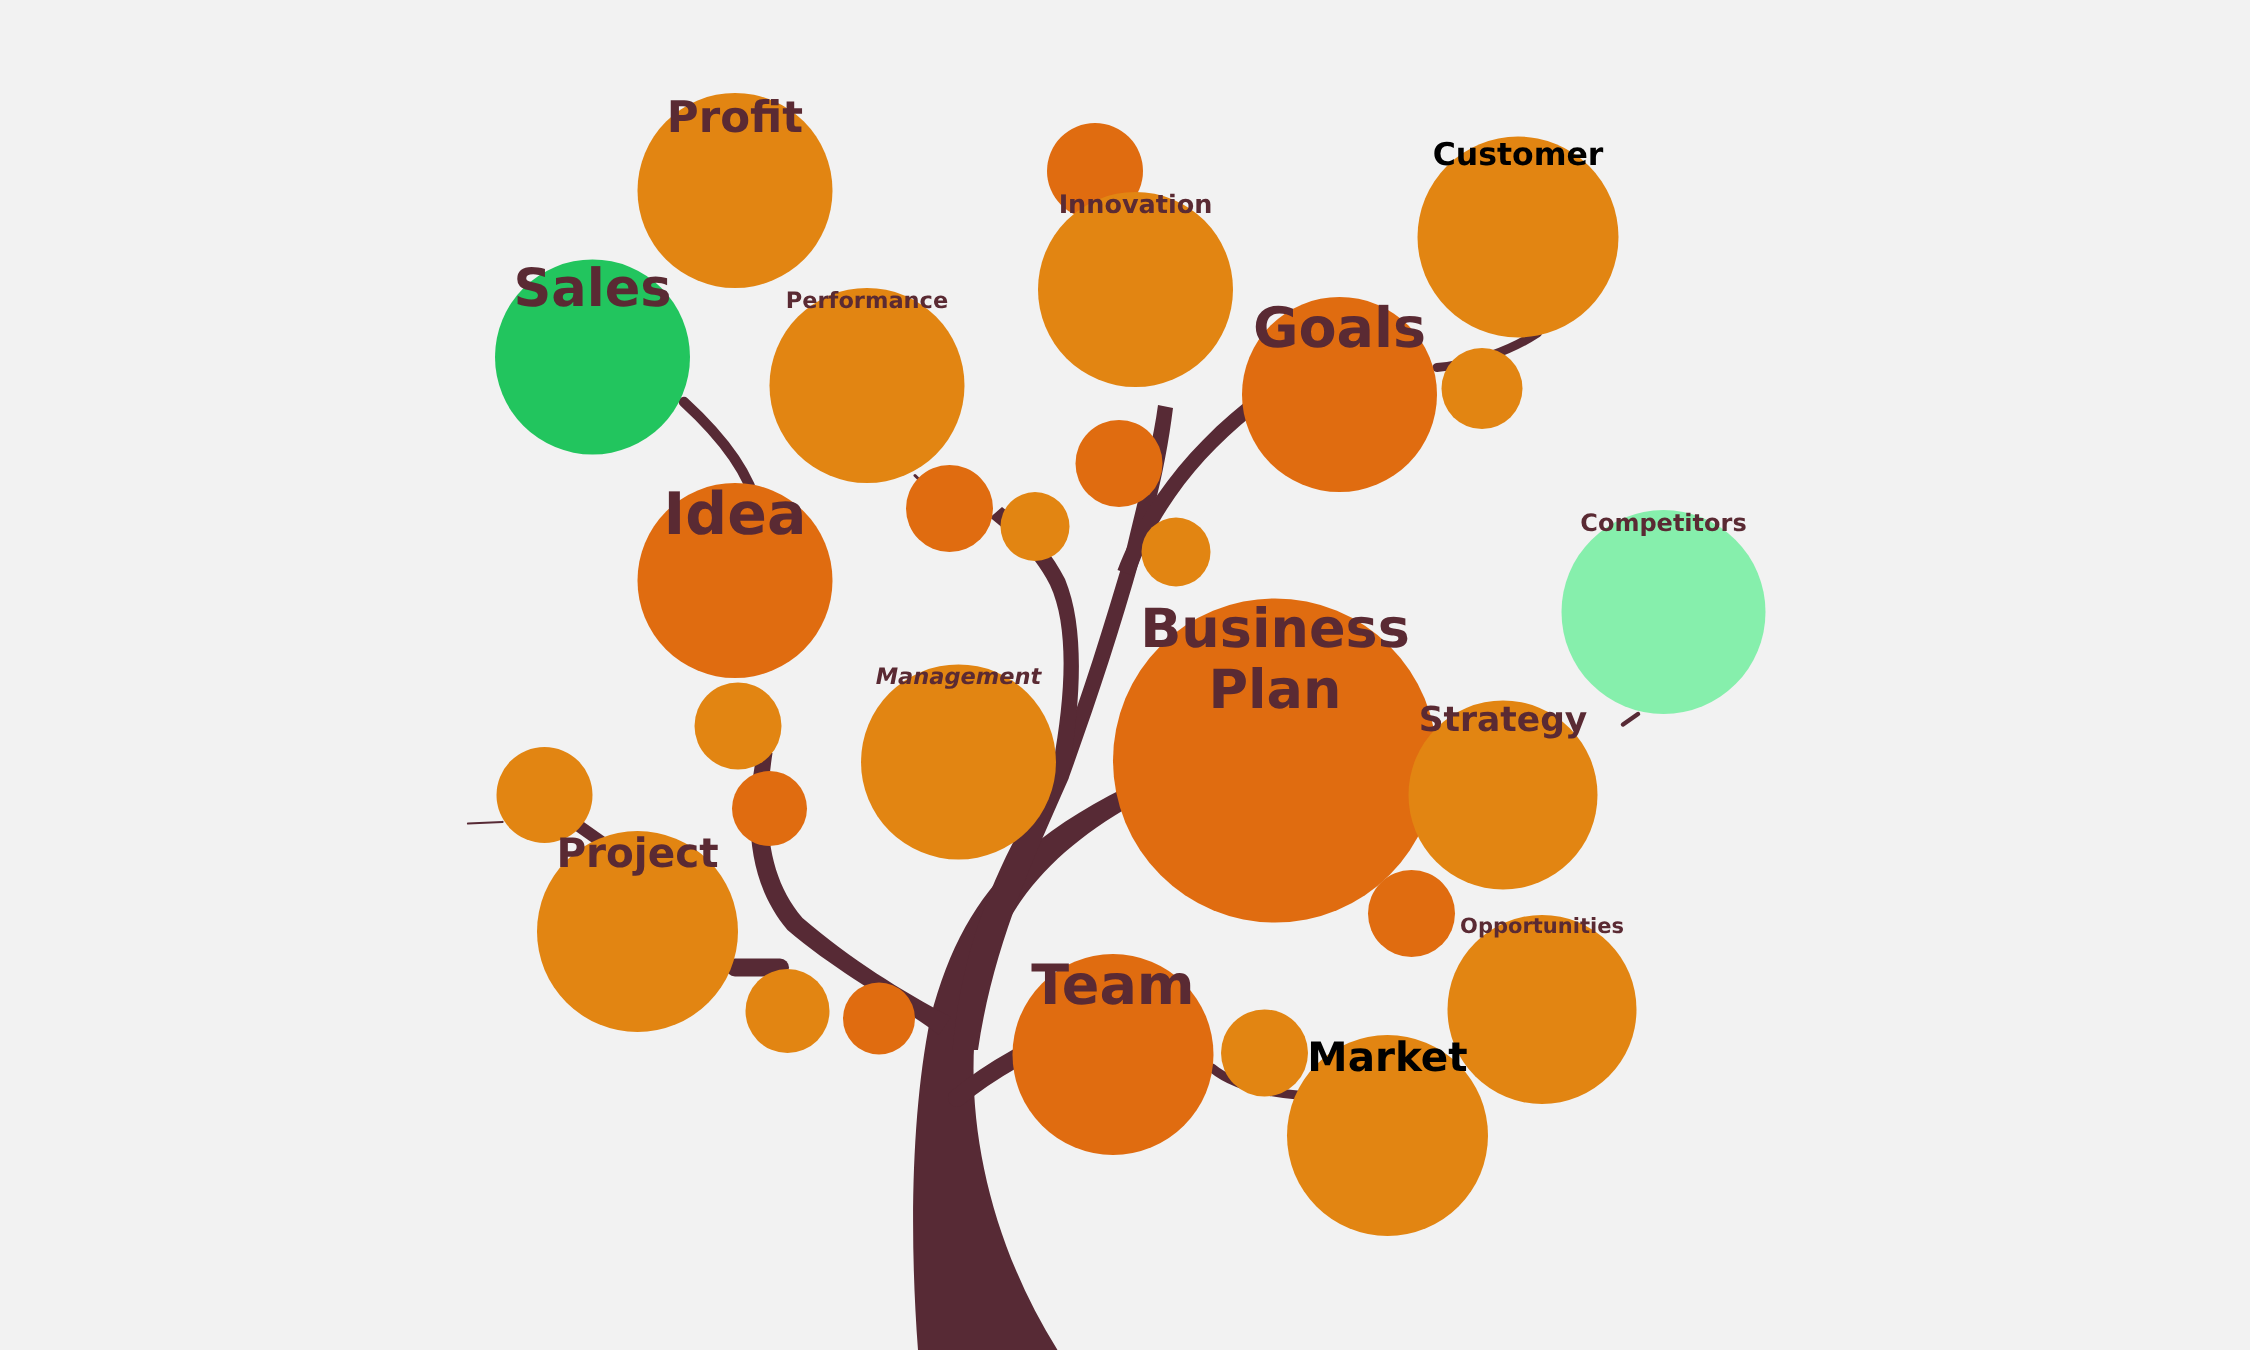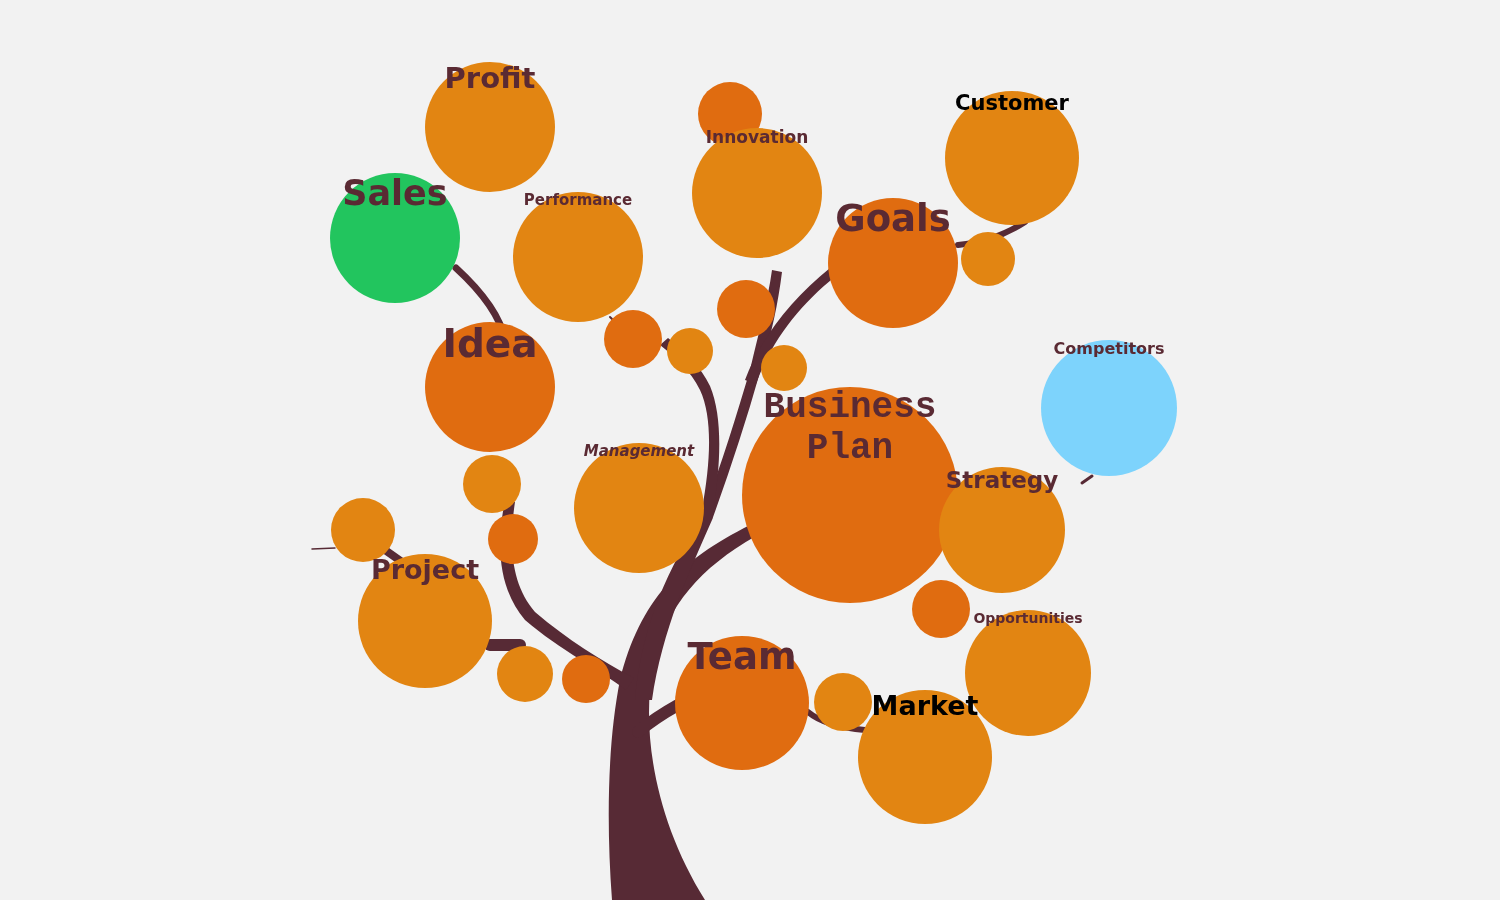--- a/index.html
+++ b/index.html
@@ -65,24 +65,24 @@
     </div>
     <div class="node" style="left: 945px; top: 91px; width: 134px; height: 134px; background: rgb(226, 133, 18); font-size: 21px; color: #000000;">
       <span>Customer</span>
     </div>
     <div class="node" style="left: 425px; top: 322px; width: 130px; height: 130px; background: rgb(224, 108, 16); font-size: 39px; color: rgb(90, 42, 51);">
       <span>Idea</span>
     </div>
     <div class="node" style="left: 574px; top: 443px; width: 130px; height: 130px; background: rgb(226, 133, 18); font-size: 15px; color: rgb(90, 42, 51); font-style: italic;">
       <span>Management</span>
     </div>
-    <div class="node" style="left: 742px; top: 387px; width: 216px; height: 216px; background: rgb(224, 108, 16); font-size: 36px; color: rgb(90, 42, 51); font-family: Liberation Mono, monospace;">
+    <div class="node" style="left: 742px; top: 399px; width: 216px; height: 216px; background: rgb(224, 108, 16); font-size: 36px; color: rgb(90, 42, 51);">
       <span style="max-width: 180px;">Business Plan</span>
     </div>
-    <div class="node" style="left: 1041px; top: 340px; width: 136px; height: 136px; background: #7dd3fc; font-size: 16px; color: rgb(90, 42, 51);">
+    <div class="node" style="left: 1041px; top: 340px; width: 136px; height: 136px; background: #86efac; font-size: 16px; color: rgb(90, 42, 51);">
       <span>Competitors</span>
     </div>
     <div class="node" style="left: 939px; top: 467px; width: 126px; height: 126px; background: rgb(226, 133, 18); font-size: 23px; color: rgb(90, 42, 51);">
       <span>Strategy</span>
     </div>
     <div class="node" style="left: 358px; top: 554px; width: 134px; height: 134px; background: rgb(226, 133, 18); font-size: 27px; color: rgb(90, 42, 51);">
       <span>Project</span>
     </div>
     <div class="node" style="left: 675px; top: 636px; width: 134px; height: 134px; background: rgb(224, 108, 16); font-size: 37px; color: rgb(90, 42, 51);">
       <span>Team</span>

